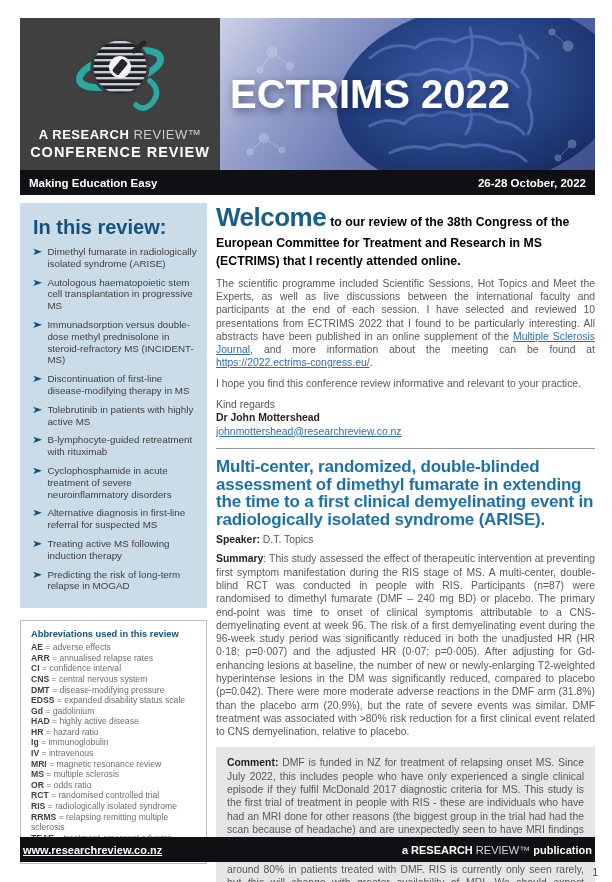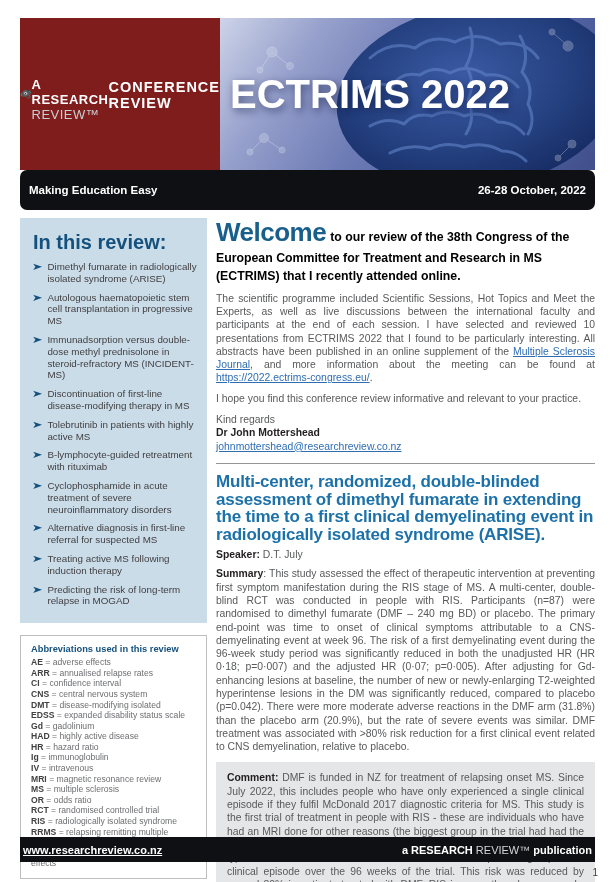--- a/index.html
+++ b/index.html
@@ -2,29 +2,29 @@
 <html><head>
 <meta charset="utf-8">
 <style>
   * { box-sizing: border-box; margin: 0; padding: 0; }
   html,body { background:#ffffff; }
   body { font-family:"Liberation Sans", sans-serif; width:612px; }
   .page { position:relative; width:612px; height:882px; background:#fff; overflow:hidden; }
 
   
   .hero-wrap { display:flex; margin:18px 17px 0 20px; height:152px; }
-  .logo-box { width:200px; background:#7f1d1d; display:flex; flex-direction:row; align-items:center; justify-content:center; flex-shrink:0; }
+  .logo-box { width:200px; background:#404040; display:flex; flex-direction:column; align-items:center; justify-content:center; flex-shrink:0; }
   .logo-text1 { color:#fff; font-size:13px; letter-spacing:.5px; margin-top:10px; }
   .logo-text1 .bold { font-weight:bold; }
   .logo-text1 .thin { color:#c9ced2; font-weight:300; }
   .logo-text2 { color:#fff; font-weight:bold; font-size:14.5px; letter-spacing:1px; margin-top:2px; }
   .hero { flex:1; position:relative; overflow:hidden; background:linear-gradient(125deg,#cdd3e8 0%, #97a1cc 22%, #6b79b4 48%, #50609f 75%, #41508d 100%); }
   .hero svg { position:absolute; inset:0; }
   .hero-title { position:absolute; left:10px; top:50%; transform:translateY(-50%); color:#fff; font-size:40px; font-weight:bold; letter-spacing:0px; text-shadow:2px 3px 8px rgba(10,20,60,.55); white-space:nowrap; }
-  .tagline-bar { margin:0 17px 0 20px; height:40px; background:#0e1013; display:flex; align-items:center; justify-content:space-between; padding:0 9px;border-radius:7px; }
+  .tagline-bar { margin:0 17px 0 20px; height:25px; background:#0e1013; display:flex; align-items:center; justify-content:space-between; padding:0 9px; }
   .tagline-bar span { color:#fff; font-weight:bold; font-size:11.5px; }
 
   
   .content { display:flex; margin:8px 17px 0 20px; gap:9px; align-items:flex-start; }
   .sidebar { width:187px; flex-shrink:0; }
   .main { flex:1; min-width:0; }
 
   
   .review-box { background:#cbdce9; padding:13px 10px 16px 13px; }
   .review-title { color:#15517d; font-size:20px; font-weight:bold; margin-bottom:4px; }
@@ -185,21 +185,21 @@
       </div>
 
       <div class="abbr-box">
         <div class="abbr-title">Abbreviations used in this review</div>
         <div>
 
         <div class="abbr-item"><b>AE</b><span> = </span><span>adverse effects</span></div>
             <div class="abbr-item"><b>ARR</b><span> = </span><span>annualised relapse rates</span></div>
             <div class="abbr-item"><b>CI</b><span> = </span><span>confidence interval</span></div>
             <div class="abbr-item"><b>CNS</b><span> = </span><span>central nervous system</span></div>
-            <div class="abbr-item"><b>DMT</b><span> = </span><span>disease-modifying isolated</span></div>
+            <div class="abbr-item"><b>DMT</b><span> = </span><span>disease-modifying pressure</span></div>
             <div class="abbr-item"><b>EDSS</b><span> = </span><span>expanded disability status scale</span></div>
             <div class="abbr-item"><b>Gd</b><span> = </span><span>gadolinium</span></div>
             <div class="abbr-item"><b>HAD</b><span> = </span><span>highly active disease</span></div>
             <div class="abbr-item"><b>HR</b><span> = </span><span>hazard ratio</span></div>
             <div class="abbr-item"><b>Ig</b><span> = </span><span>immunoglobulin</span></div>
             <div class="abbr-item"><b>IV</b><span> = </span><span>intravenous</span></div>
             <div class="abbr-item"><b>MRI</b><span> = </span><span>magnetic resonance review</span></div>
             <div class="abbr-item"><b>MS</b><span> = </span><span>multiple sclerosis</span></div>
             <div class="abbr-item"><b>OR</b><span> = </span><span>odds ratio</span></div>
             <div class="abbr-item"><b>RCT</b><span> = </span><span>randomised controlled trial</span></div>
@@ -219,21 +219,21 @@
       <p class="body-text">I hope you find this conference review informative and relevant to your practice.</p>
       <div class="sig">
         <div>Kind regards</div>
         <div class="name">Dr John Mottershead</div>
         <a class="link">johnmottershead@researchreview.co.nz</a>
       </div>
 
       <hr class="divider">
 
       <div class="article-title">Multi-center, randomized, double-blinded assessment of dimethyl fumarate in extending the time to a first clinical demyelinating event in radiologically isolated syndrome (ARISE).</div>
-      <div class="speaker-line"><b>Speaker:</b><span> D.T. July</span></div>
+      <div class="speaker-line"><b>Speaker:</b><span> D.T. Topics</span></div>
       <p class="body-text summary"><b>Summary</b><span>: This study assessed the effect of therapeutic intervention at preventing first symptom manifestation during the RIS stage of MS. A multi-center, double-blind RCT was conducted in people with RIS. Participants (n=87) were randomised to dimethyl fumarate (DMF – 240 mg BD) or placebo. The primary end-point was time to onset of clinical symptoms attributable to a CNS-demyelinating event at week 96. The risk of a first demyelinating event during the 96-week study period was significantly reduced in both the unadjusted HR (HR 0·18; p=0·007) and the adjusted HR (0·07; p=0·005). After adjusting for Gd-enhancing lesions at baseline, the number of new or newly-enlarging T2-weighted hyperintense lesions in the DM was significantly reduced, compared to placebo (p=0.042). There were more moderate adverse reactions in the DMF arm (31.8%) than the placebo arm (20.9%), but the rate of severe events was similar. DMF treatment was associated with &gt;80% risk reduction for a first clinical event related to CNS demyelination, relative to placebo.</span></p>
 
       <div class="comment-box">
         <p class="body-text"><b>Comment:</b><span> DMF is funded in NZ for treatment of relapsing onset MS. Since July 2022, this includes people who have only experienced a single clinical episode if they fulfil McDonald 2017 diagnostic criteria for MS. This study is the first trial of treatment in people with RIS - these are individuals who have had an MRI done for other reasons (the biggest group in the trial had had the scan because of headache) and are unexpectedly seen to have MRI findings typical of MS. The results were that around 40% of the placebo group had a clinical episode over the 96 weeks of the trial. This risk was reduced by around 80% in patients treated with DMF. RIS is currently only seen rarely, but this will change with greater availability of MRI. We should expect pressure for funding of treatment for RIS, but this will not be likely to happen in NZ until there is more evidence of a long-term benefit from such an approach.</span></p>
       </div>
 
     </div>
   </div>
 
   <div class="footer-bar">

